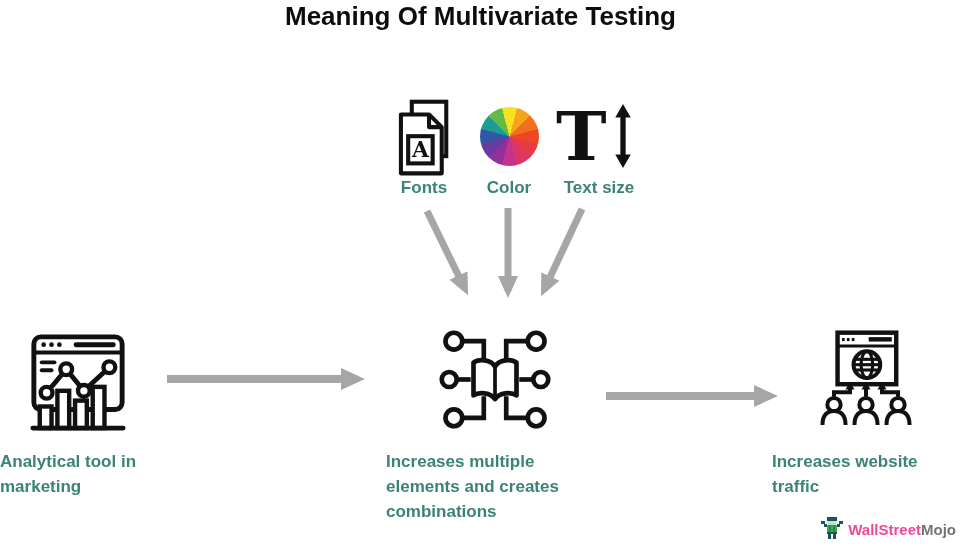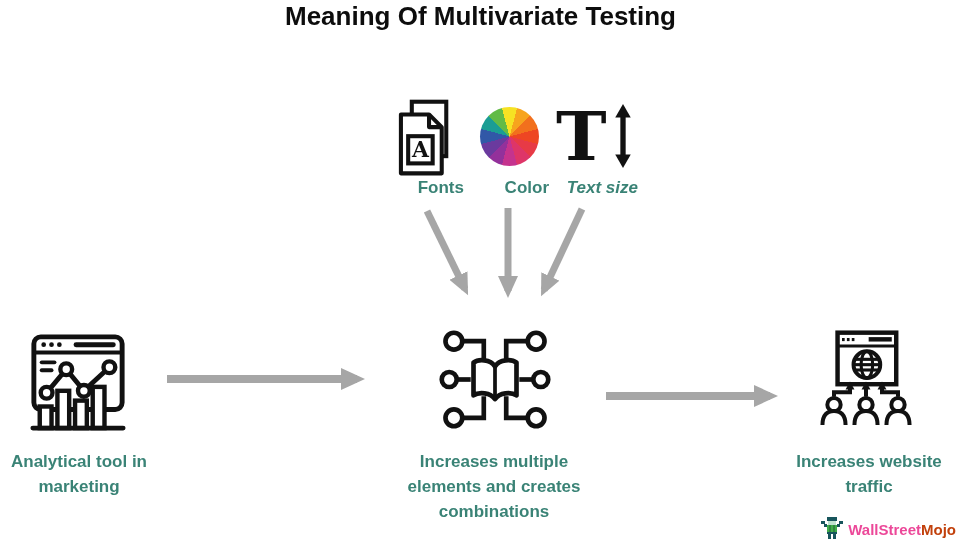--- a/index.html
+++ b/index.html
@@ -7,25 +7,25 @@
   .frame {
     position:relative; width:961px; height:546px; background:#ffffff;
     margin:0 auto; overflow:hidden;
   }
   .title {
     position:absolute; top:1px; left:0; width:100%;
     text-align:center; font-size:26px; font-weight:bold; color:#0d0d0d;
   }
   .abs { position:absolute; }
   .factor-label {
-    position:absolute; top:178px; text-align:right;
+    position:absolute; top:178px; text-align:center;
     font-size:17px; font-weight:bold; color:#3a8376;
   }
   .caption {
-    position:absolute; top:449px; text-align:center;
+    position:absolute; top:449px; text-align:left;
     font-size:17px; font-weight:bold; color:#3a8376; line-height:25px;
   }
   .color-wheel {
     position:absolute; left:480px; top:107px; width:59px; height:59px;
     border-radius:50%;
     background: conic-gradient(from -15deg,
       #f6e223 0 30deg, #f7a41d 30deg 60deg, #f2701d 60deg 90deg,
       #ee4623 90deg 120deg, #e73a46 120deg 150deg, #de3568 150deg 180deg,
       #c5338e 180deg 210deg, #93319b 210deg 240deg, #6a3a9e 240deg 270deg,
       #3158a7 270deg 300deg, #1b9d94 300deg 330deg, #62bb46 330deg 360deg);
@@ -37,21 +37,21 @@
   .big-t {
     font-family:"DejaVu Serif", serif; font-weight:bold;
     font-size:68px; line-height:68px; color:#111;
   }
   .logo {
     position:absolute; right:5px; bottom:4px;
     display:flex; align-items:center; gap:4px;
   }
   .logo-text { font-size:15px; font-weight:800; letter-spacing:0; }
   .logo-text .p1 { color:#ec4899; }
-  .logo-text .p2 { color:#c2410c;margin-top:40px; }
+  .logo-text .p2 { color:#737373;margin-top:40px; }
   svg { display:block; }
 </style>
 </head>
 <body>
 
 <div class="frame">
 
   <div class="title">Meaning Of Multivariate Testing</div>
 
   <div class="abs" style="left:394px; top:99px; width:61px; height:78px;">
@@ -70,21 +70,21 @@
     <span class="big-t">T</span>
     <svg viewBox="0 0 18 66" width="18" height="64">
       <line x1="9" y1="11" x2="9" y2="55" stroke="#111" stroke-width="5.5"></line>
       <path d="M9,0 L17,14 L1,14 Z" fill="#111"></path>
       <path d="M9,66 L17,52 L1,52 Z" fill="#111"></path>
     </svg>
   </div>
 
   <div class="factor-label" style="left:384px; width:80px;">Fonts</div>
   <div class="factor-label" style="left:469px; width:80px;">Color</div>
-  <div class="factor-label" style="left:538px; width:100px;font-style:italic;">Text size</div>
+  <div class="factor-label" style="left:549px; width:100px;">Text size</div>
 
   <svg class="abs" style="left:395px; top:203px;" width="230" height="105" viewBox="0 0 230 105">
     <defs>
       <marker id="gah" markerUnits="userSpaceOnUse" markerWidth="24" markerHeight="20" refX="15" refY="10" orient="auto">
         <path d="M0,0 L22,10 L0,20 Z" fill="#a6a6a6"></path>
       </marker>
     </defs>
     <g stroke="#a6a6a6" stroke-width="7" fill="none">
       <line x1="32" y1="8" x2="70" y2="86" marker-end="url(#gah)"></line>
       <line x1="113" y1="5" x2="113" y2="88" marker-end="url(#gah)"></line>

